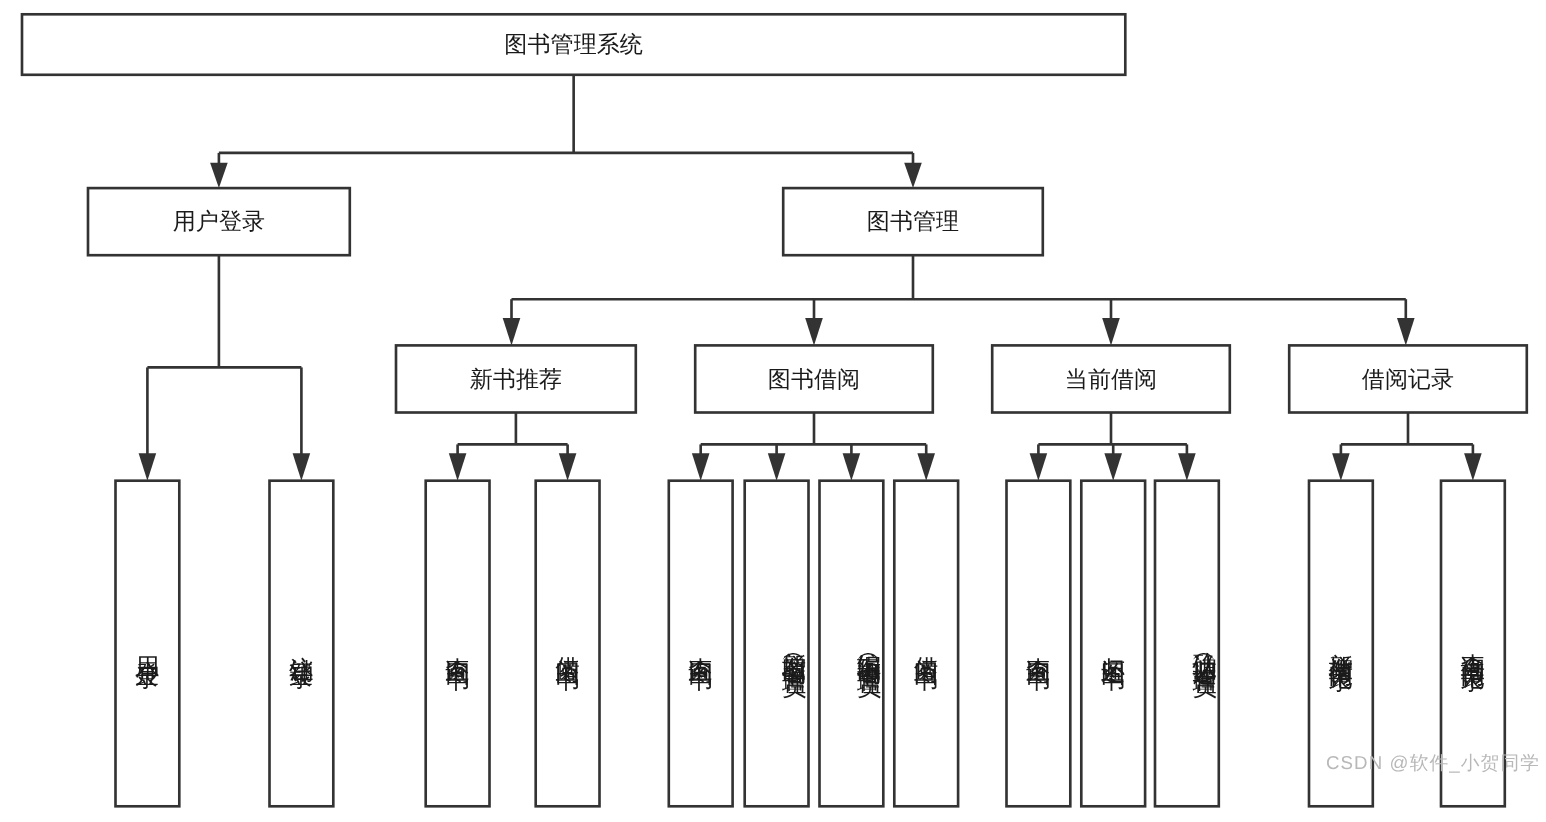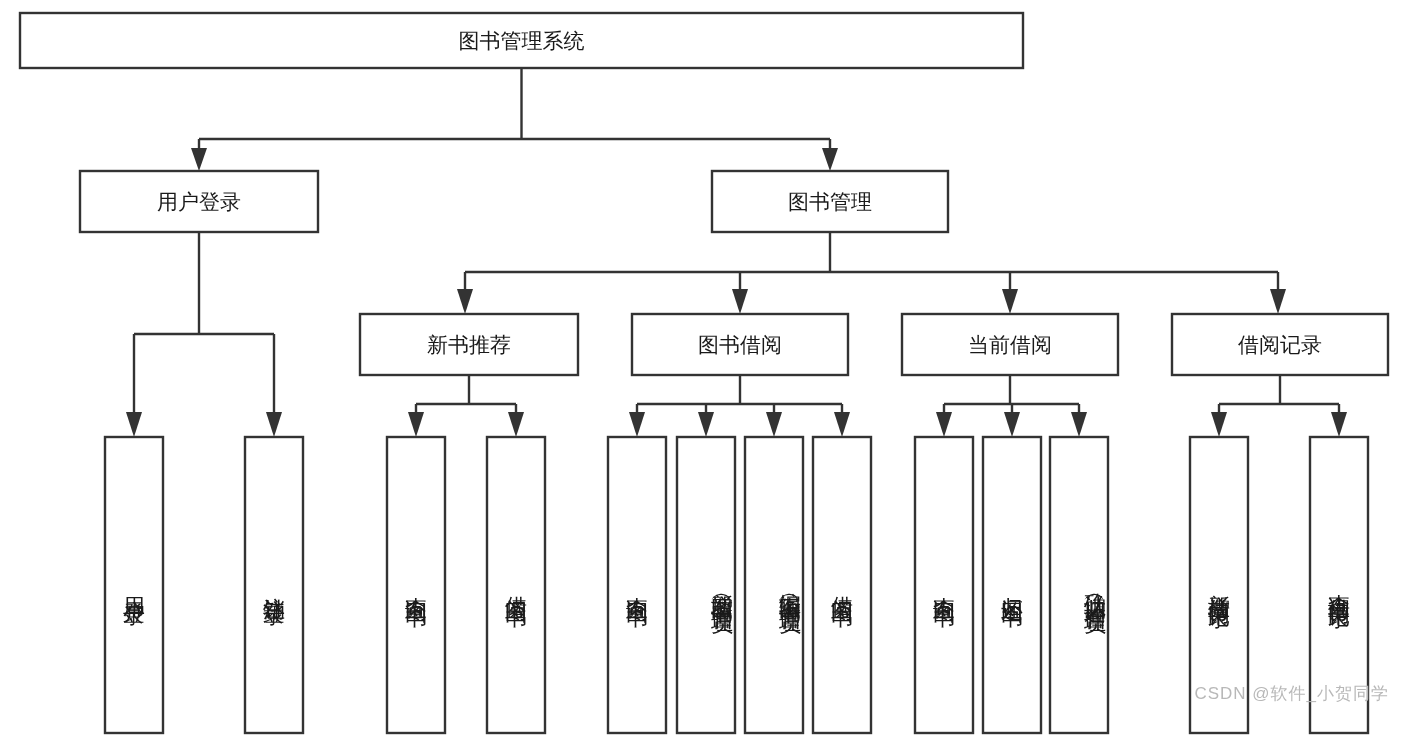--- a/index.html
+++ b/index.html
@@ -61,21 +61,21 @@
     align-items: flex-start;
     justify-content: center;
     white-space: nowrap;
     pointer-events: none;
   }
   .vlabel.centered {
     align-items: center;
   }
   .watermark {
     position: absolute;
-    right: 16px;
+    right: 5px;
     bottom: 6px;
     font-family: "Liberation Sans", "DejaVu Sans", sans-serif;
     font-size: 17px;
     color: #b8b8b8;
     letter-spacing: 1px;
     white-space: nowrap;
     pointer-events: none;
     margin-left: 24px;
   }
 </style>

